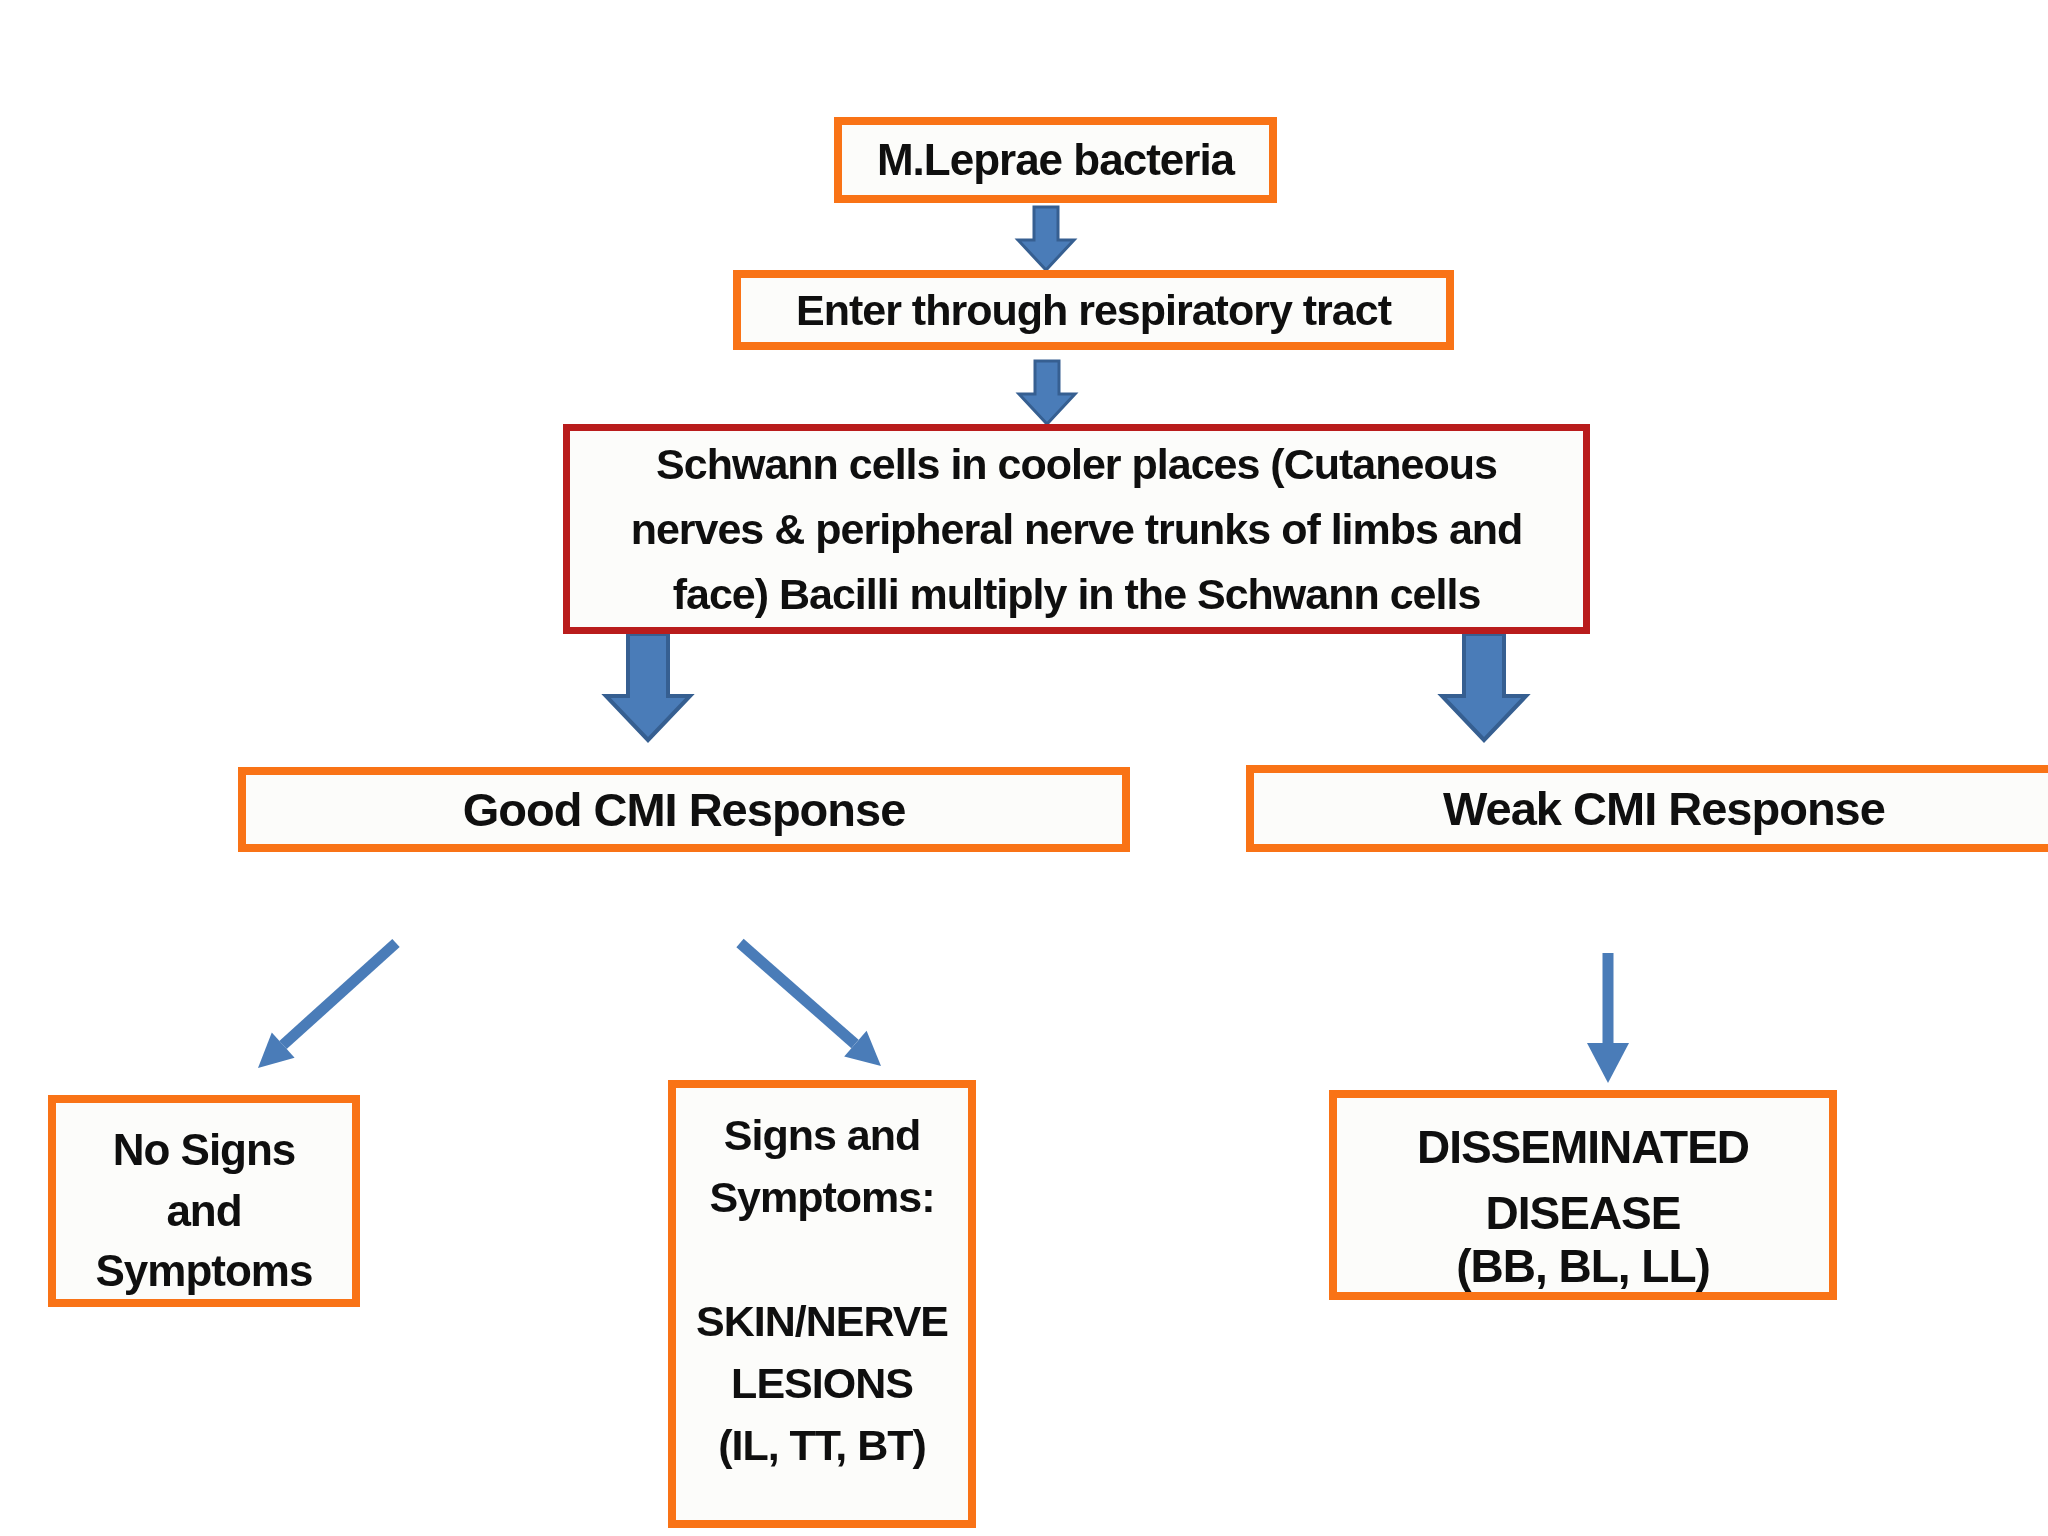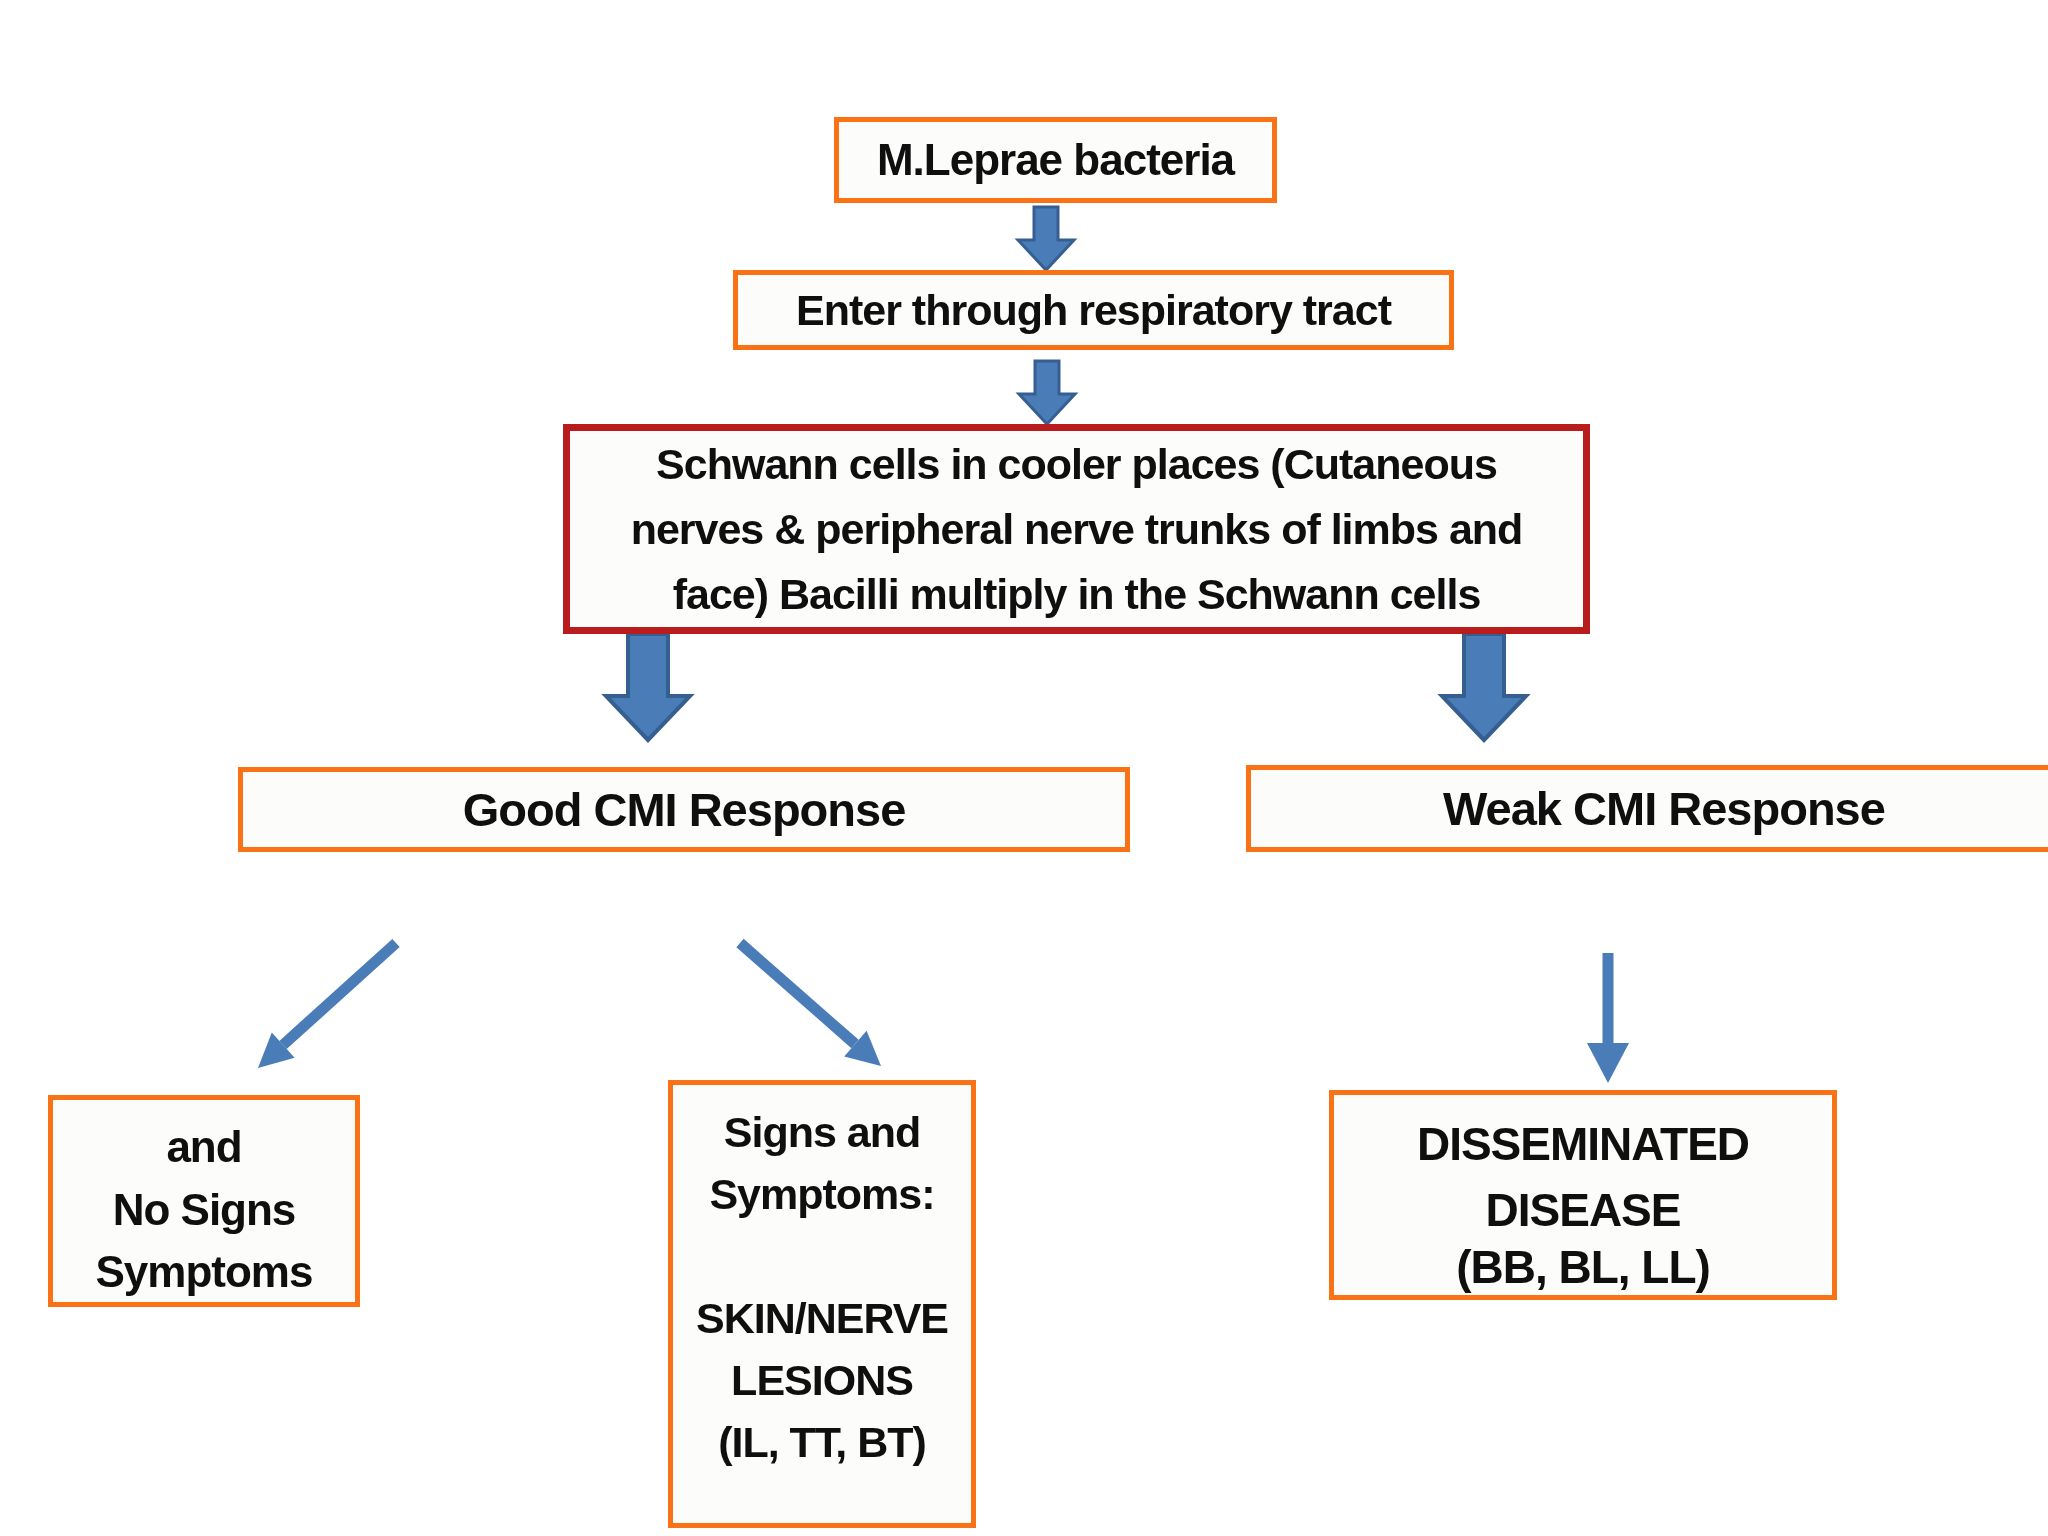--- a/index.html
+++ b/index.html
@@ -15,21 +15,21 @@
     box-sizing:border-box;
     background:#fcfcfa;
     color:#0f0f0f;
     font-weight:bold;
     text-align:center;
     letter-spacing:-1px;
     display:flex;
     flex-direction:column;
     justify-content:center;
   }
-  .fbox.blue{border:5px solid #f97316;}
+  .fbox.blue{border:8px solid #f97316;}
   .fbox.red{border:7px solid #b91c1c;}
   .fbox.top-align{justify-content:flex-start;}
   .line{min-height:1em;}
   
   #box-mleprae     {left:834px;  top:117px;  width:443px;  height:86px;  font-size:44px;}
   #box-respiratory {left:733px;  top:270px;  width:721px;  height:80px;  font-size:43px;}
   #box-schwann     {left:563px;  top:424px;  width:1027px; height:210px; font-size:43px; line-height:65px;}
   #box-good        {left:238px;  top:767px;  width:892px;  height:85px;  font-size:47px;justify-content:center;}
   #box-weak        {left:1246px; top:765px;  width:836px;  height:87px;  font-size:47px;}
   #box-nosigns     {left:48px;   top:1095px; width:312px;  height:212px; font-size:44px; line-height:66px; padding-top:14px;}
@@ -78,22 +78,22 @@
 
   <div id="box-good" class="fbox blue">
     <span>Good CMI Response</span>
   </div>
 
   <div id="box-weak" class="fbox blue">
     <span>Weak CMI Response</span>
   </div>
 
   <div id="box-nosigns" class="fbox blue top-align">
+      <div class="line">No Signs</div>
       <div class="line">and</div>
-      <div class="line">No Signs</div>
       <div class="line">Symptoms</div>
     </div>
 
   <div id="box-signs" class="fbox blue top-align">
       <div class="line">Signs and</div>
       <div class="line">Symptoms:</div>
       <div class="line">&nbsp;</div>
       <div class="line">SKIN/NERVE</div>
       <div class="line">LESIONS</div>
       <div class="line">(IL, TT, BT)</div>

